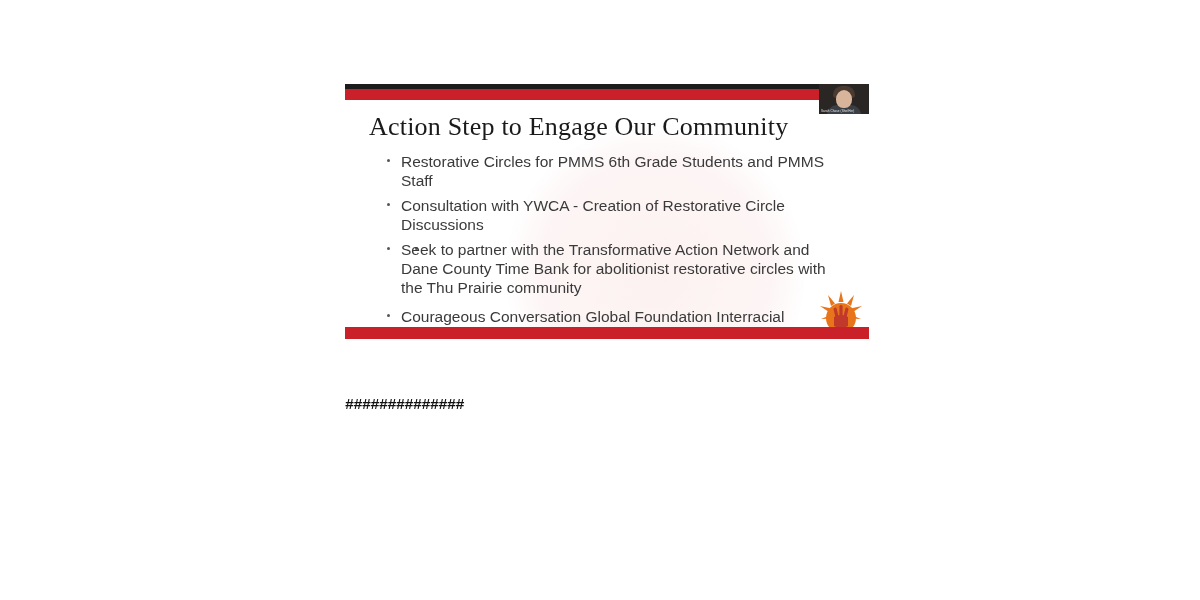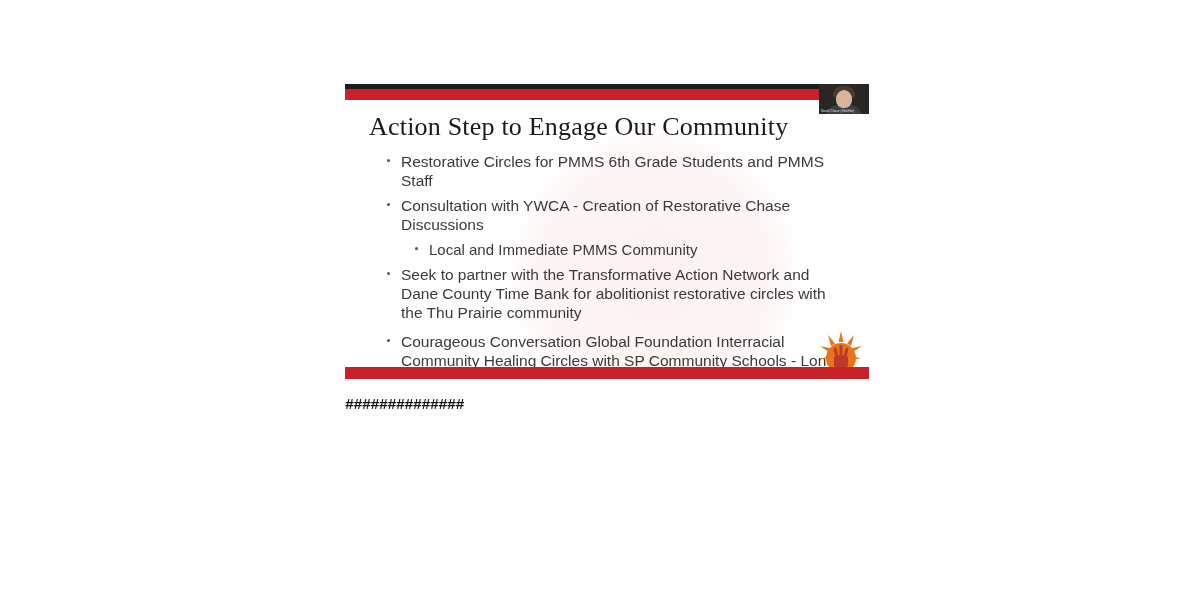--- a/index.html
+++ b/index.html
@@ -20,21 +20,21 @@
     height: 600px;
     background: #ffffff;
   }
 
   
   .slide {
     position: absolute;
     left: 345px;
     top: 84px;
     width: 524px;
-    height: 295px;
+    height: 255px;
     background: #ffffff;
     overflow: hidden;
   }
 
   
   .slide-topbar {
     position: absolute;
     left: 0;
     top: 0;
     width: 524px;
@@ -202,25 +202,24 @@
 
     <div class="slide-title">Action Step to Engage Our Community</div>
 
     <div class="bullets">
       <div class="bullet lvl1">
         <span class="dot"></span>
         <span>Restorative Circles for PMMS 6th Grade Students and PMMS Staff</span>
       </div>
       <div class="bullet lvl1">
         <span class="dot"></span>
-        <span>Consultation with YWCA - Creation of Restorative Chase Discussions</span>
+        <span>Consultation with YWCA - Creation of Restorative Circle Discussions</span>
       </div>
       <div class="bullet lvl2">
         <span class="dot"></span>
-        <span>Local and Immediate PMMS Community</span>
       </div>
       <div class="bullet lvl1">
         <span class="dot"></span>
         <span>Seek to partner with the Transformative Action Network and Dane County Time Bank for abolitionist restorative circles with the Thu Prairie community</span>
       </div>
       <div class="bullet-gap"></div>
       <div class="bullet lvl1">
         <span class="dot"></span>
         <span>Courageous Conversation Global Foundation Interracial Community Healing Circles with SP Community Schools - Long-Term</span>
       </div>

